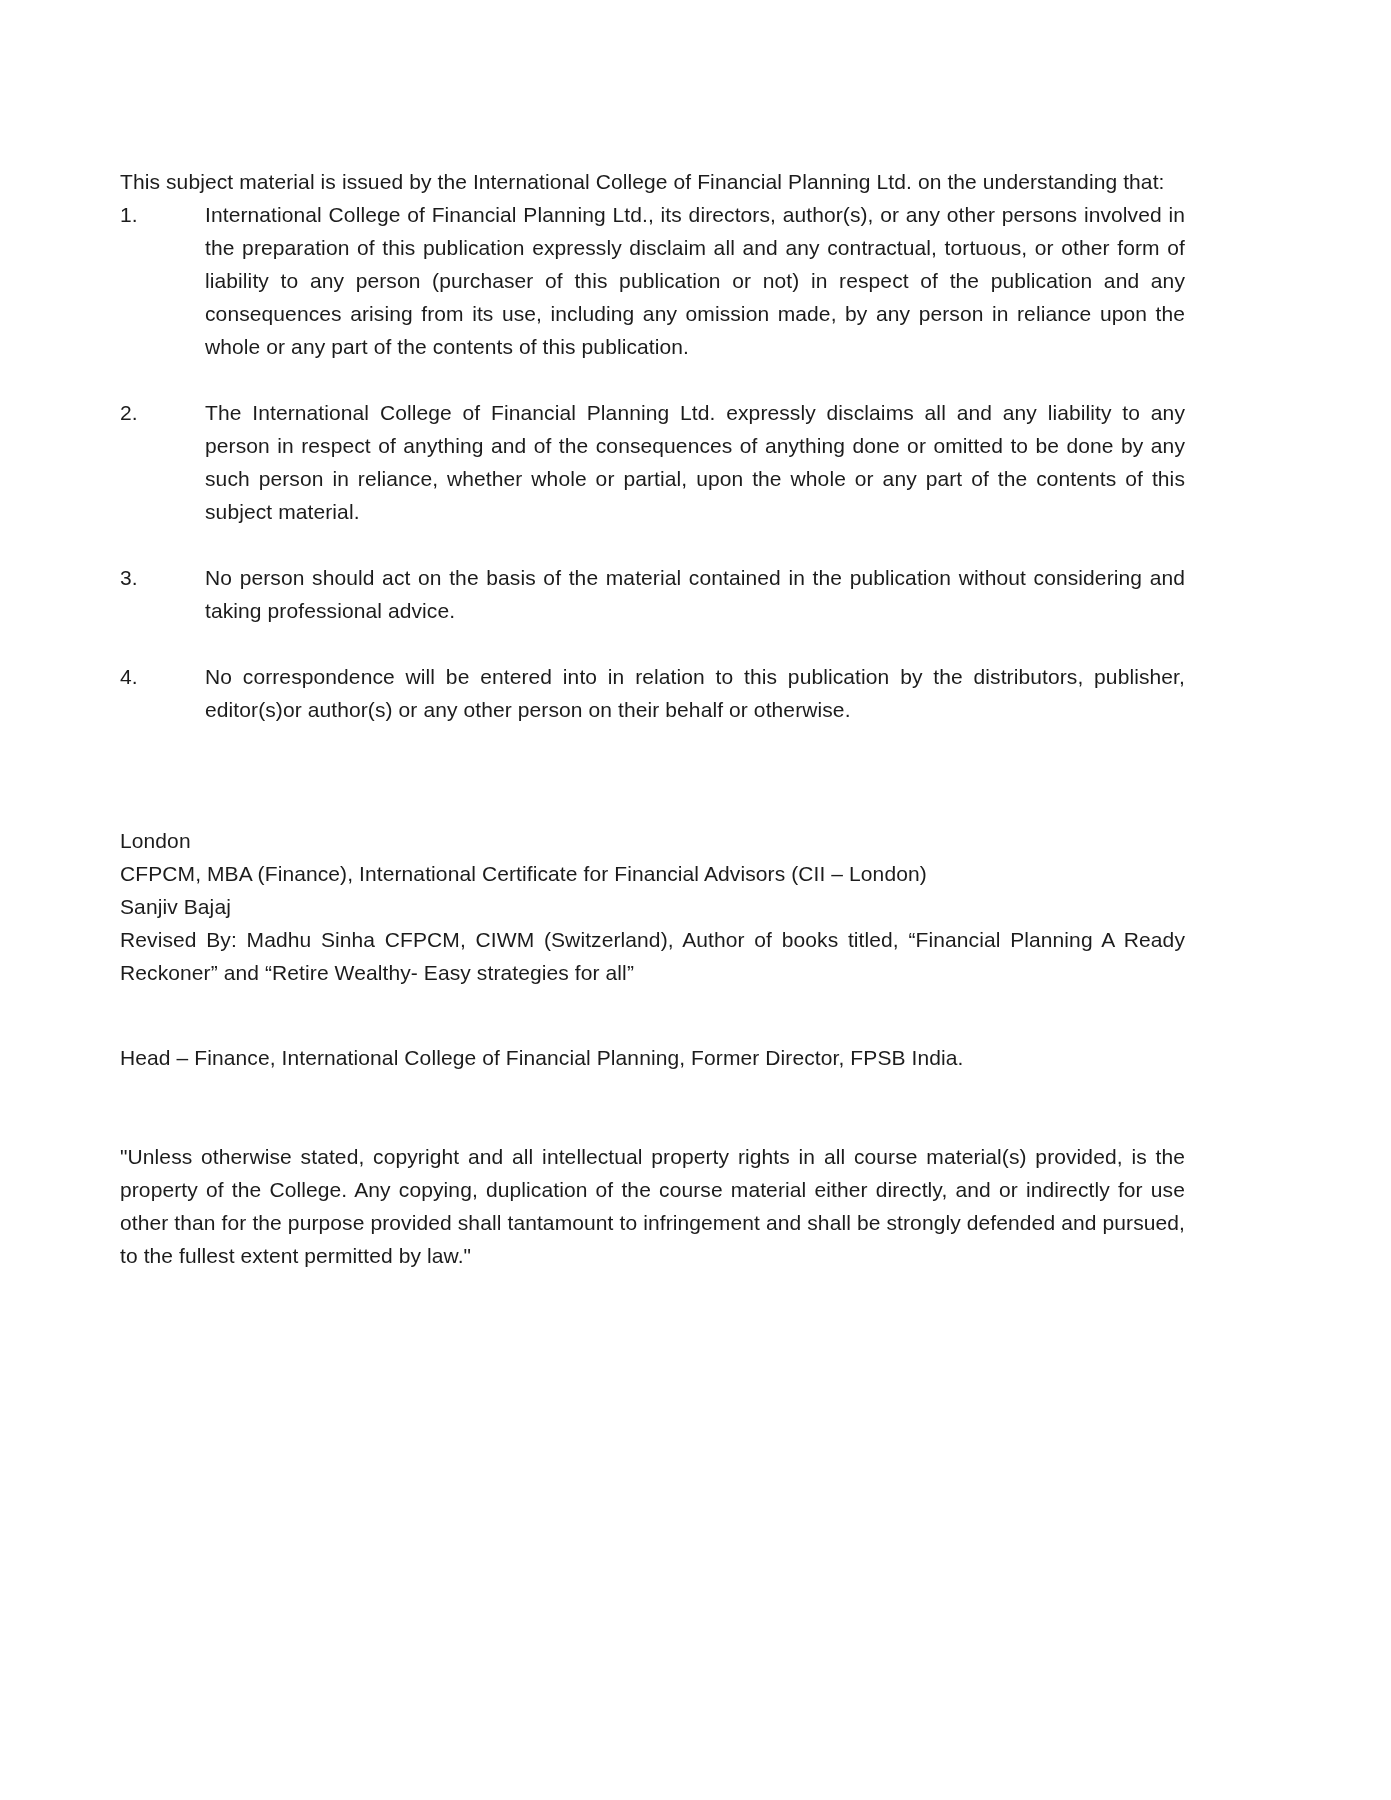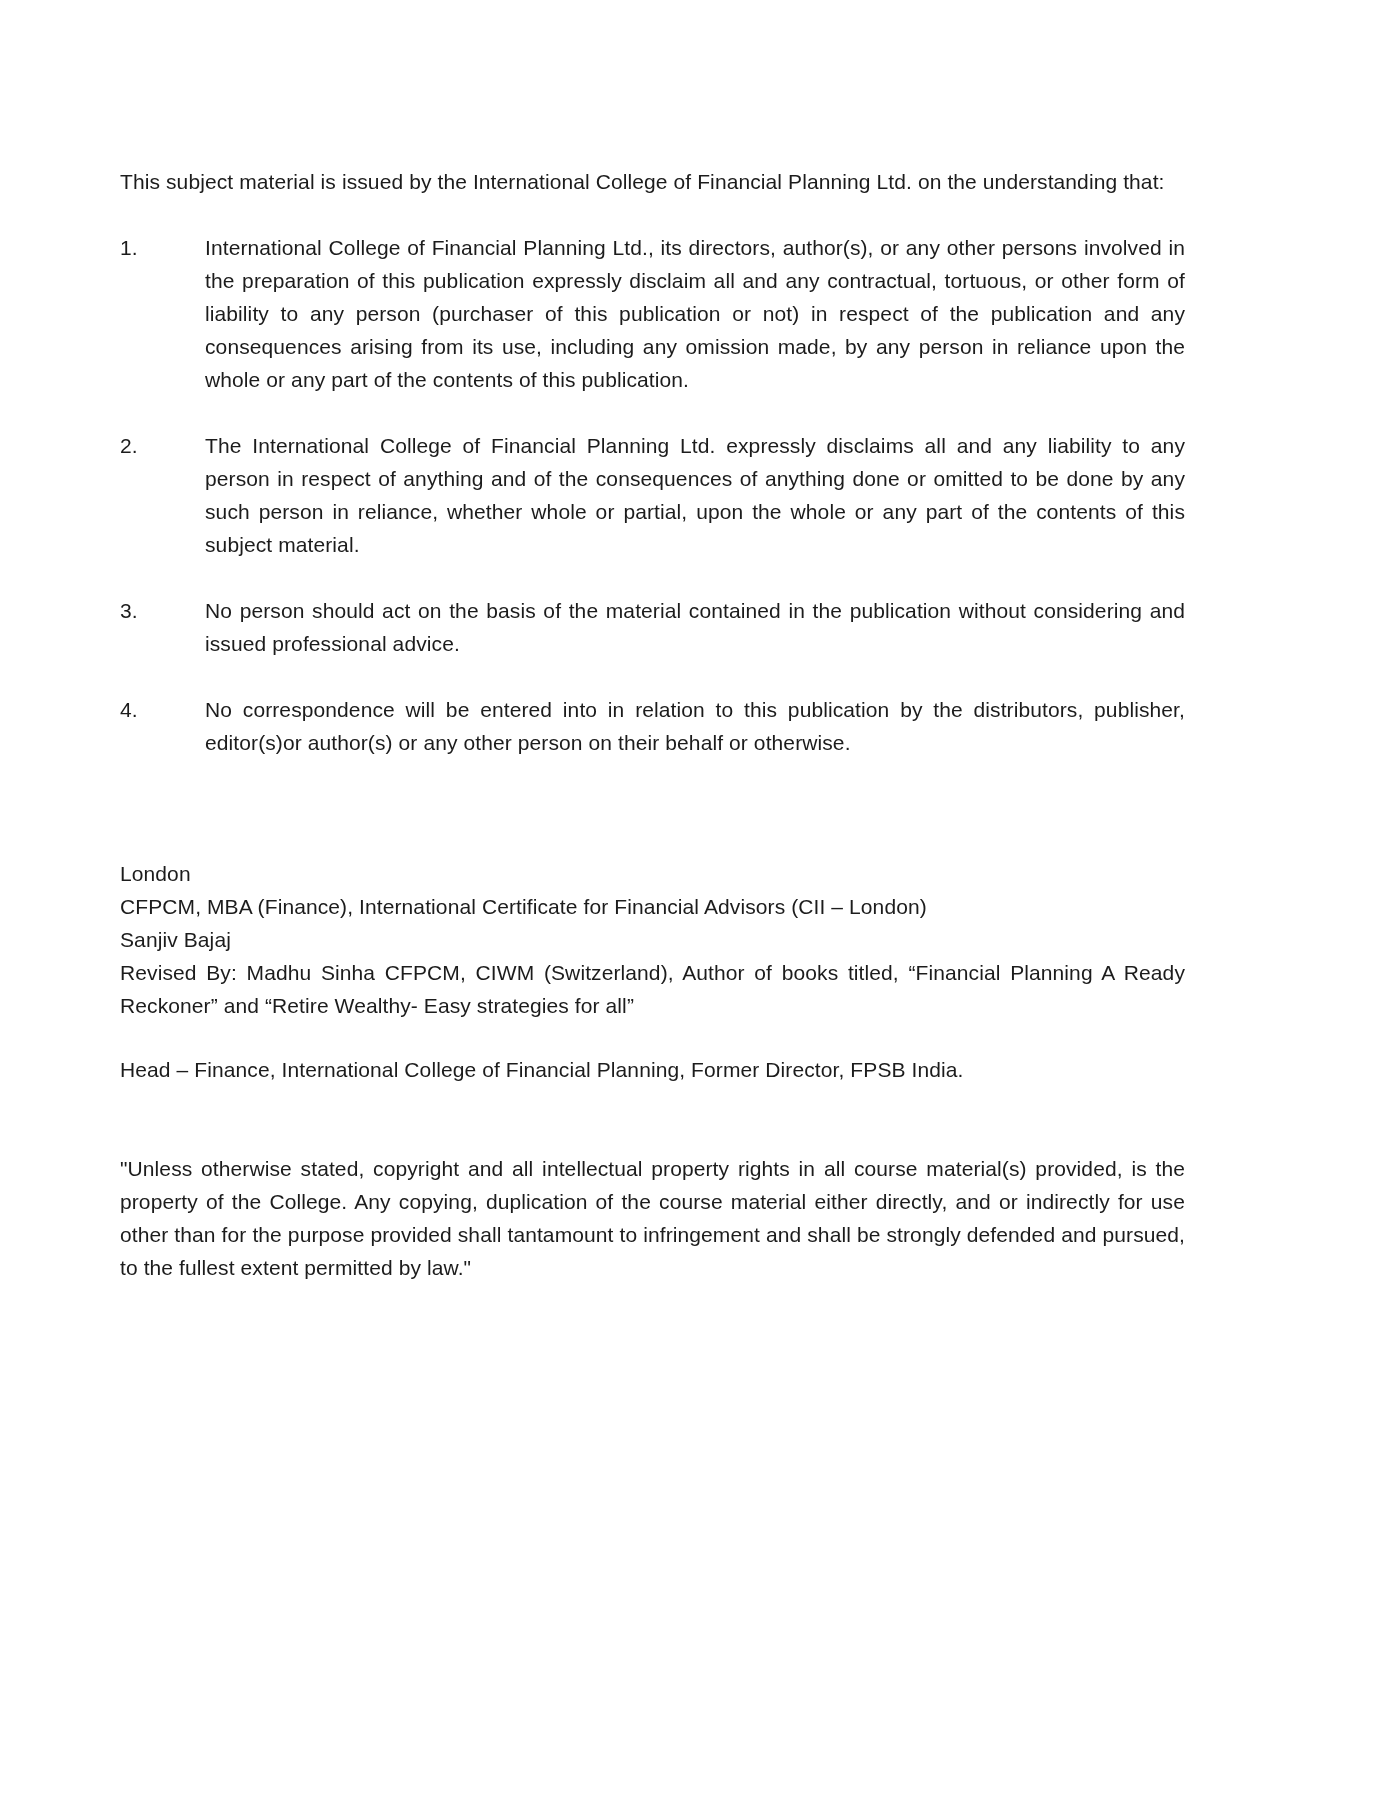--- a/index.html
+++ b/index.html
@@ -26,39 +26,38 @@
   .doc-text {
     font-size: 21px;
     line-height: 33px;
     letter-spacing: 0.1px;
   }
   .para-justified {
     text-align: justify;
     text-justify: inter-word;
   }
   .intro {
-    margin-bottom: 33px;
   }
   .numbered-item {
     position: relative;
     padding-left: 85px;
     margin-bottom: 33px;
   }
   .item-number {
     position: absolute;
     left: 0;
     top: 0;
   }
   .author-block {
     margin-top: 98px;
   }
   .revised-by {
   }
   .head-line {
-    margin-top: 31px;
+    margin-top: 52px;
   }
   .copyright {
     margin-top: 66px;
   }
 </style>
 </head>
 <body>
 
 <div class="page doc-text">
 
@@ -70,21 +69,21 @@
       <div class="para-justified">International College of Financial Planning Ltd., its directors, author(s), or any other persons involved in the preparation of this publication expressly disclaim all and any contractual, tortuous, or other form of liability to any person (purchaser of this publication or not) in respect of the publication and any consequences arising from its use, including any omission made, by any person in reliance upon the whole or any part of the contents of this publication.</div>
     </div>
 
     <div class="numbered-item">
       <span class="item-number">2.</span>
       <div class="para-justified">The International College of Financial Planning Ltd. expressly disclaims all and any liability to any person in respect of anything and of the consequences of anything done or omitted to be done by any such person in reliance, whether whole or partial, upon the whole or any part of the contents of this subject material.</div>
     </div>
 
     <div class="numbered-item">
       <span class="item-number">3.</span>
-      <div class="para-justified">No person should act on the basis of the material contained in the publication without considering and issued professional advice.</div>
+      <div class="para-justified">No person should act on the basis of the material contained in the publication without considering and taking professional advice.</div>
     </div>
 
     <div class="numbered-item">
       <span class="item-number">4.</span>
       <div class="para-justified">No correspondence will be entered into in relation to this publication by the distributors, publisher, editor(s)or author(s) or any other person on their behalf or otherwise.</div>
     </div>
   </div>
 
   <div class="author-block">
     <div>London</div>

